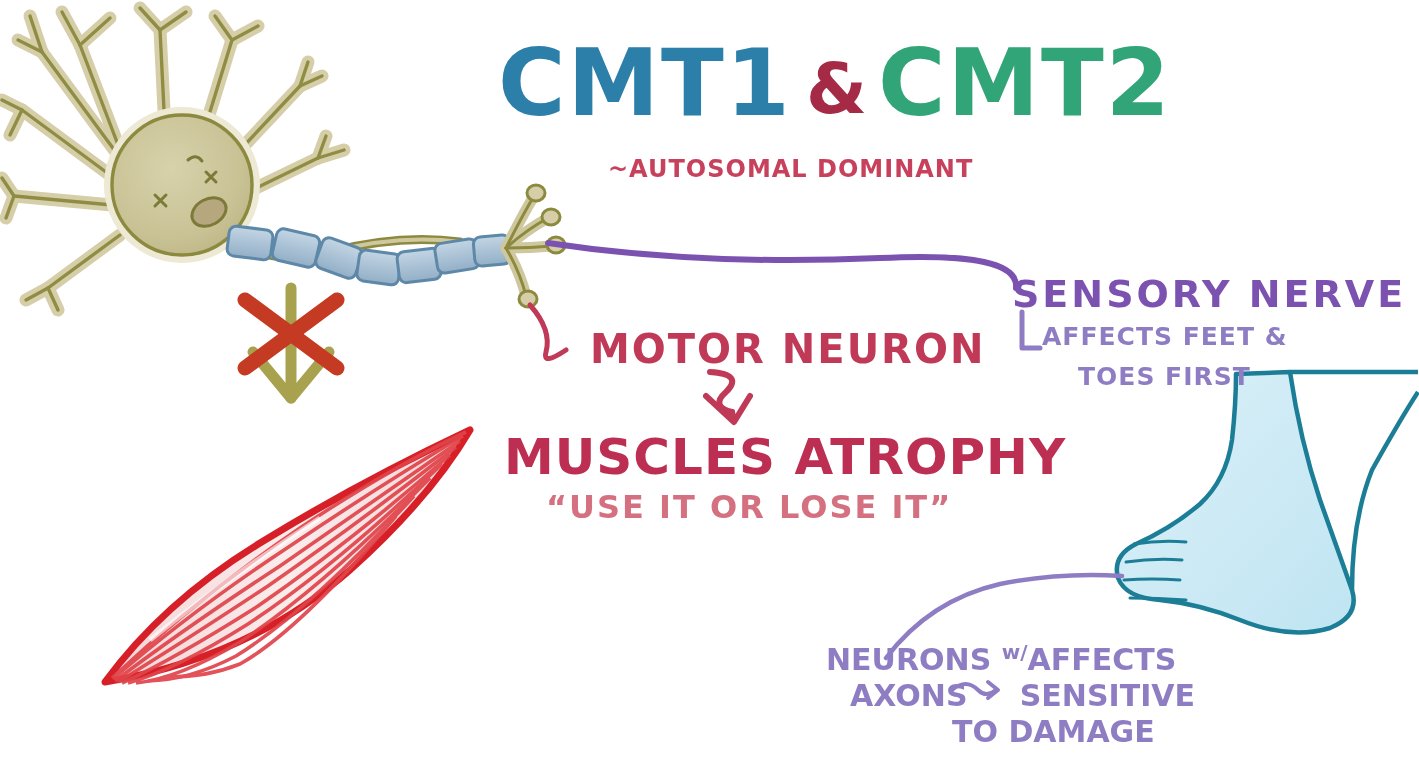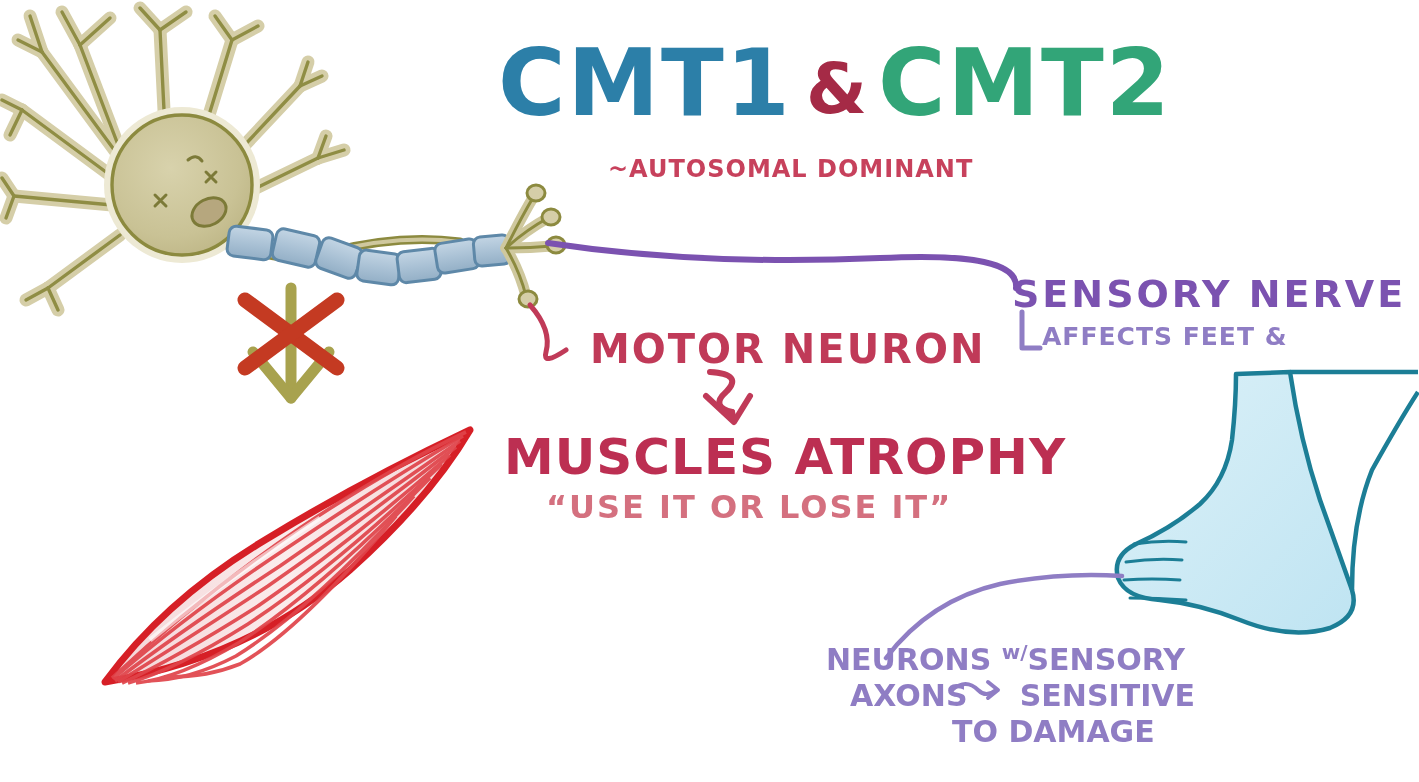--- a/index.html
+++ b/index.html
@@ -226,22 +226,23 @@
 
   <div class="txt label-motor" style="left:566px;top:326px;margin-left:24px;">MOTOR NEURON</div>
 
   <div class="txt label-atrophy" style="left:504px;top:428px;">MUSCLES ATROPHY</div>
 
   <div class="txt label-quote" style="left:546px;top:488px;">“USE IT OR LOSE IT”</div>
 
   <div class="txt label-sensory" style="left:1012px;top:272px;">SENSORY NERVE</div>
 
   <div class="txt label-sub-purple" style="left:1042px;top:322px;">AFFECTS FEET &amp;</div>
+  <div class="txt label-sub-purple" style="left:1078px;top:362px;">TOES FIRST</div>
 
   <div class="txt label-bottom" style="left:826px;top:640px;">
-    <span>NEURONS </span><span class="sup">ᴡ/</span><span>SENSORY</span>
+    <span>NEURONS </span><span class="sup">ᴡ/</span><span>AFFECTS</span>
   </div>
   <div class="txt label-bottom" style="left:850px;top:678px;">
     <span>AXONS</span><span style="opacity:0;">&nbsp;&nbsp;&nbsp;&nbsp;&nbsp;</span><span>SENSITIVE</span>
   </div>
   <div class="txt label-bottom" style="left:952px;top:714px;">TO DAMAGE</div>
 
 </div>
 
 </body></html>

